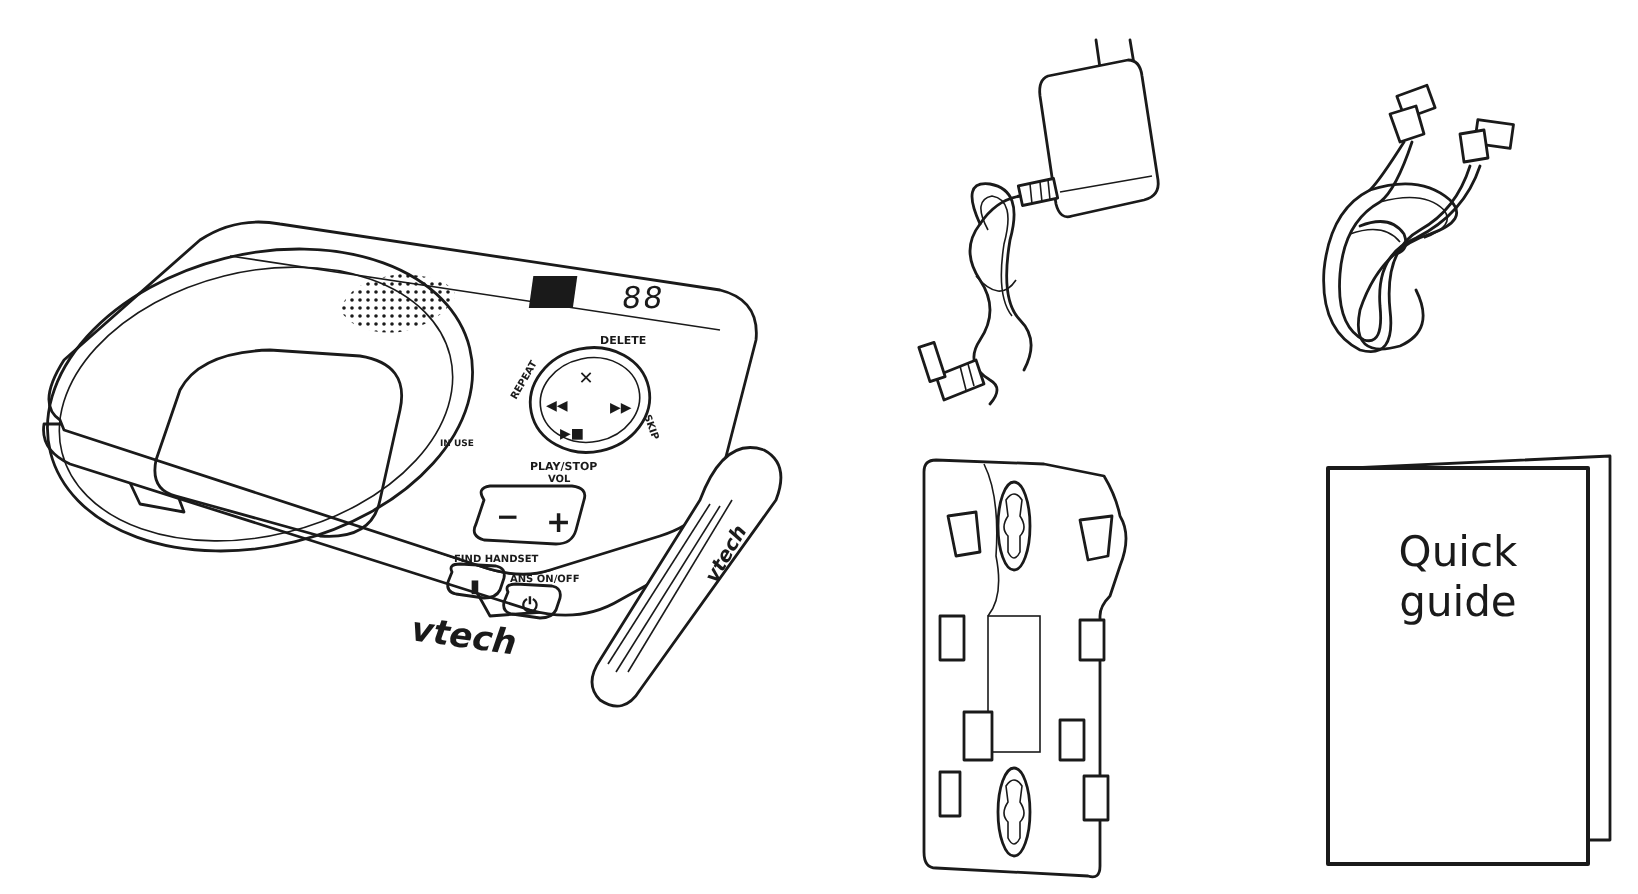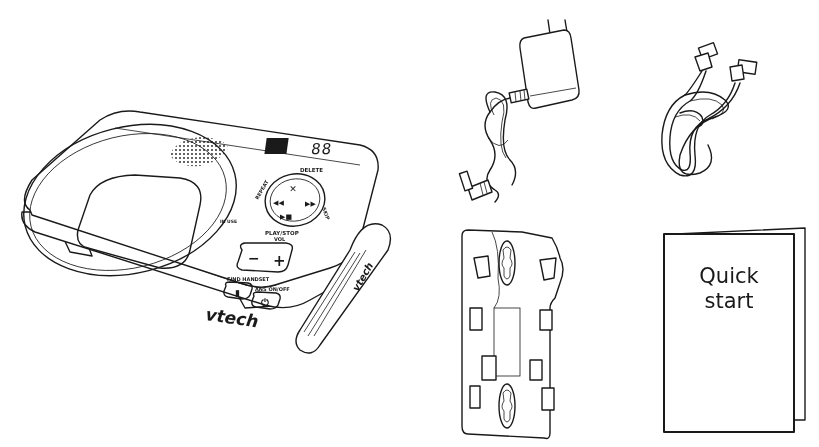--- a/index.html
+++ b/index.html
@@ -147,15 +147,15 @@
   </svg>
 </div>
 
 <div class="item" style="left:660px; top:228px; width:150px; height:205px;text-decoration:underline;">
   <svg width="150" height="205" viewBox="0 0 150 205" style="position:absolute; left:0; top:0;">
     <path class="fillw" d="M16 6 L145 0 L145 192 L135 192"></path>
     <rect class="fillw" x="4" y="6" width="130" height="198" style="stroke-width:2"></rect>
   </svg>
   <div class="guide-text" style="width:138px;">
     <div>Quick</div>
-    <div>start</div>
+    <div>guide</div>
   </div>
 </div>
 
 </body></html>

